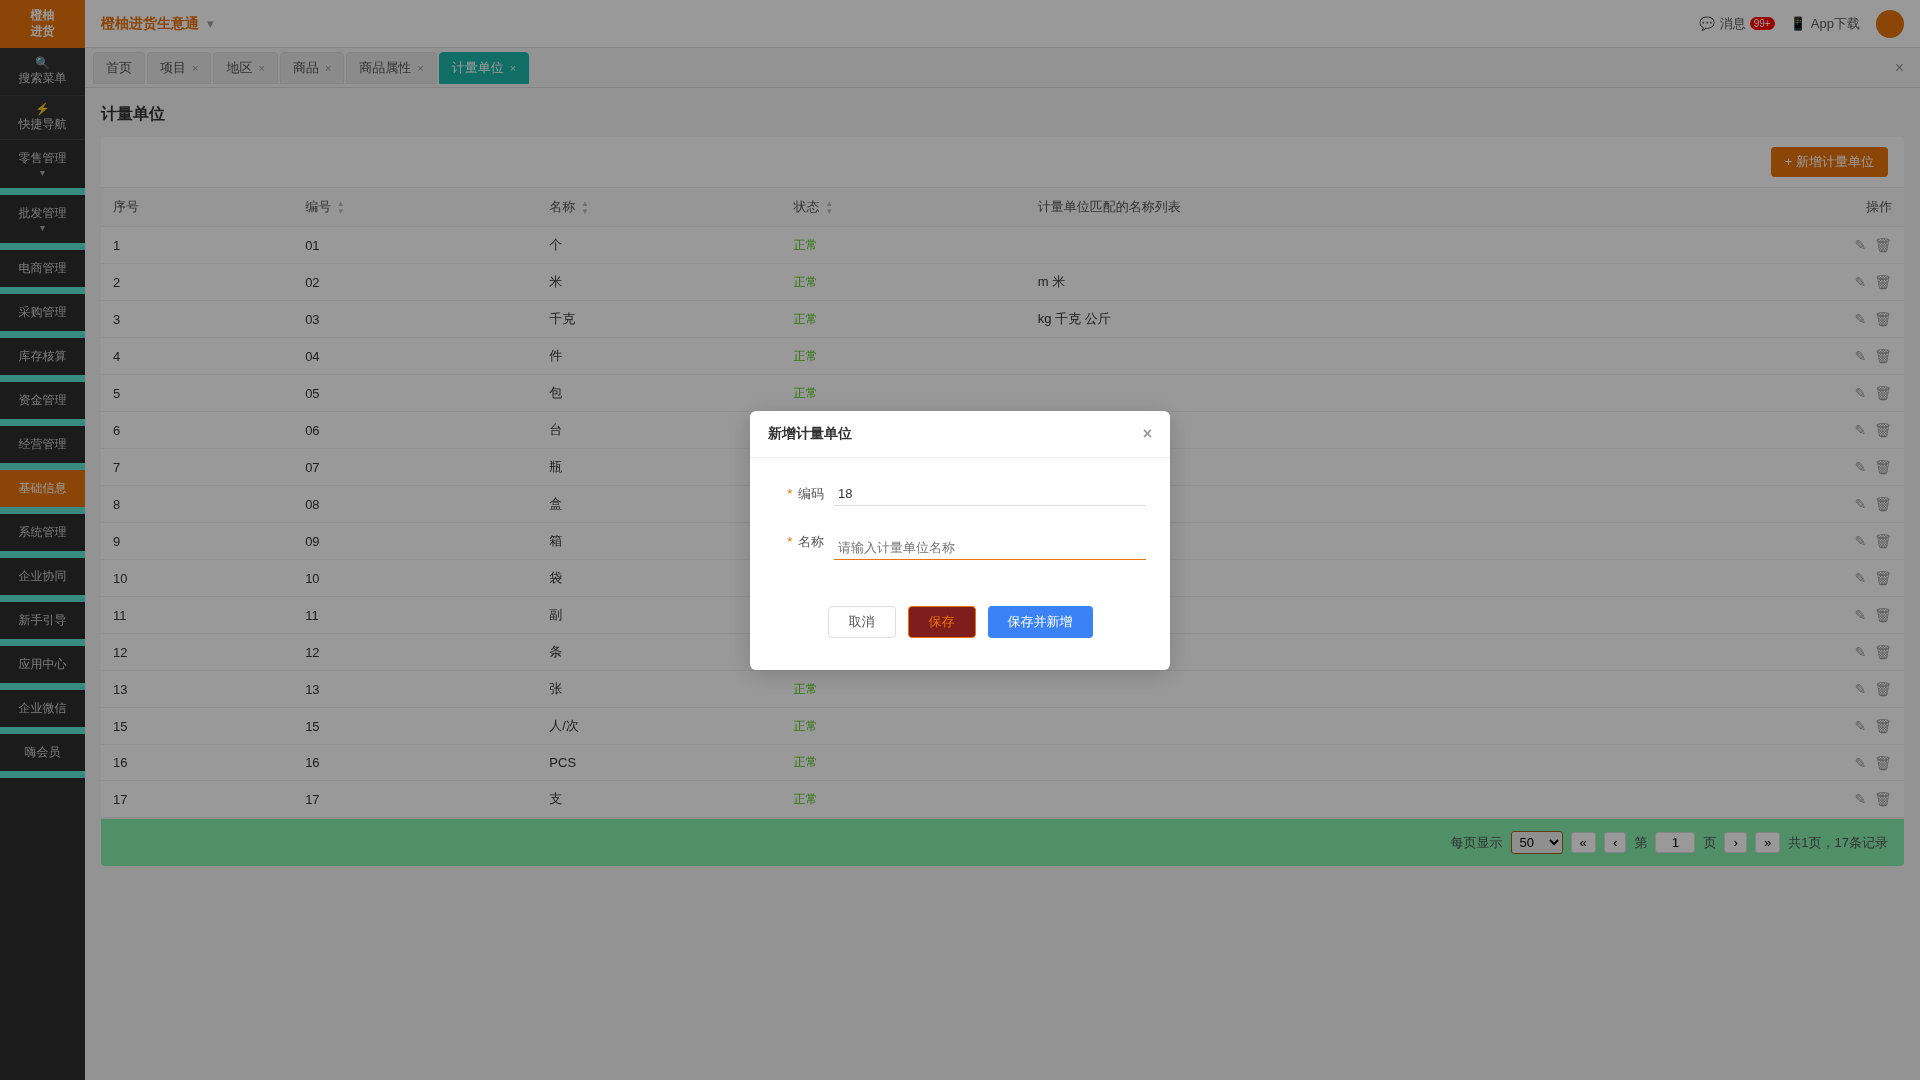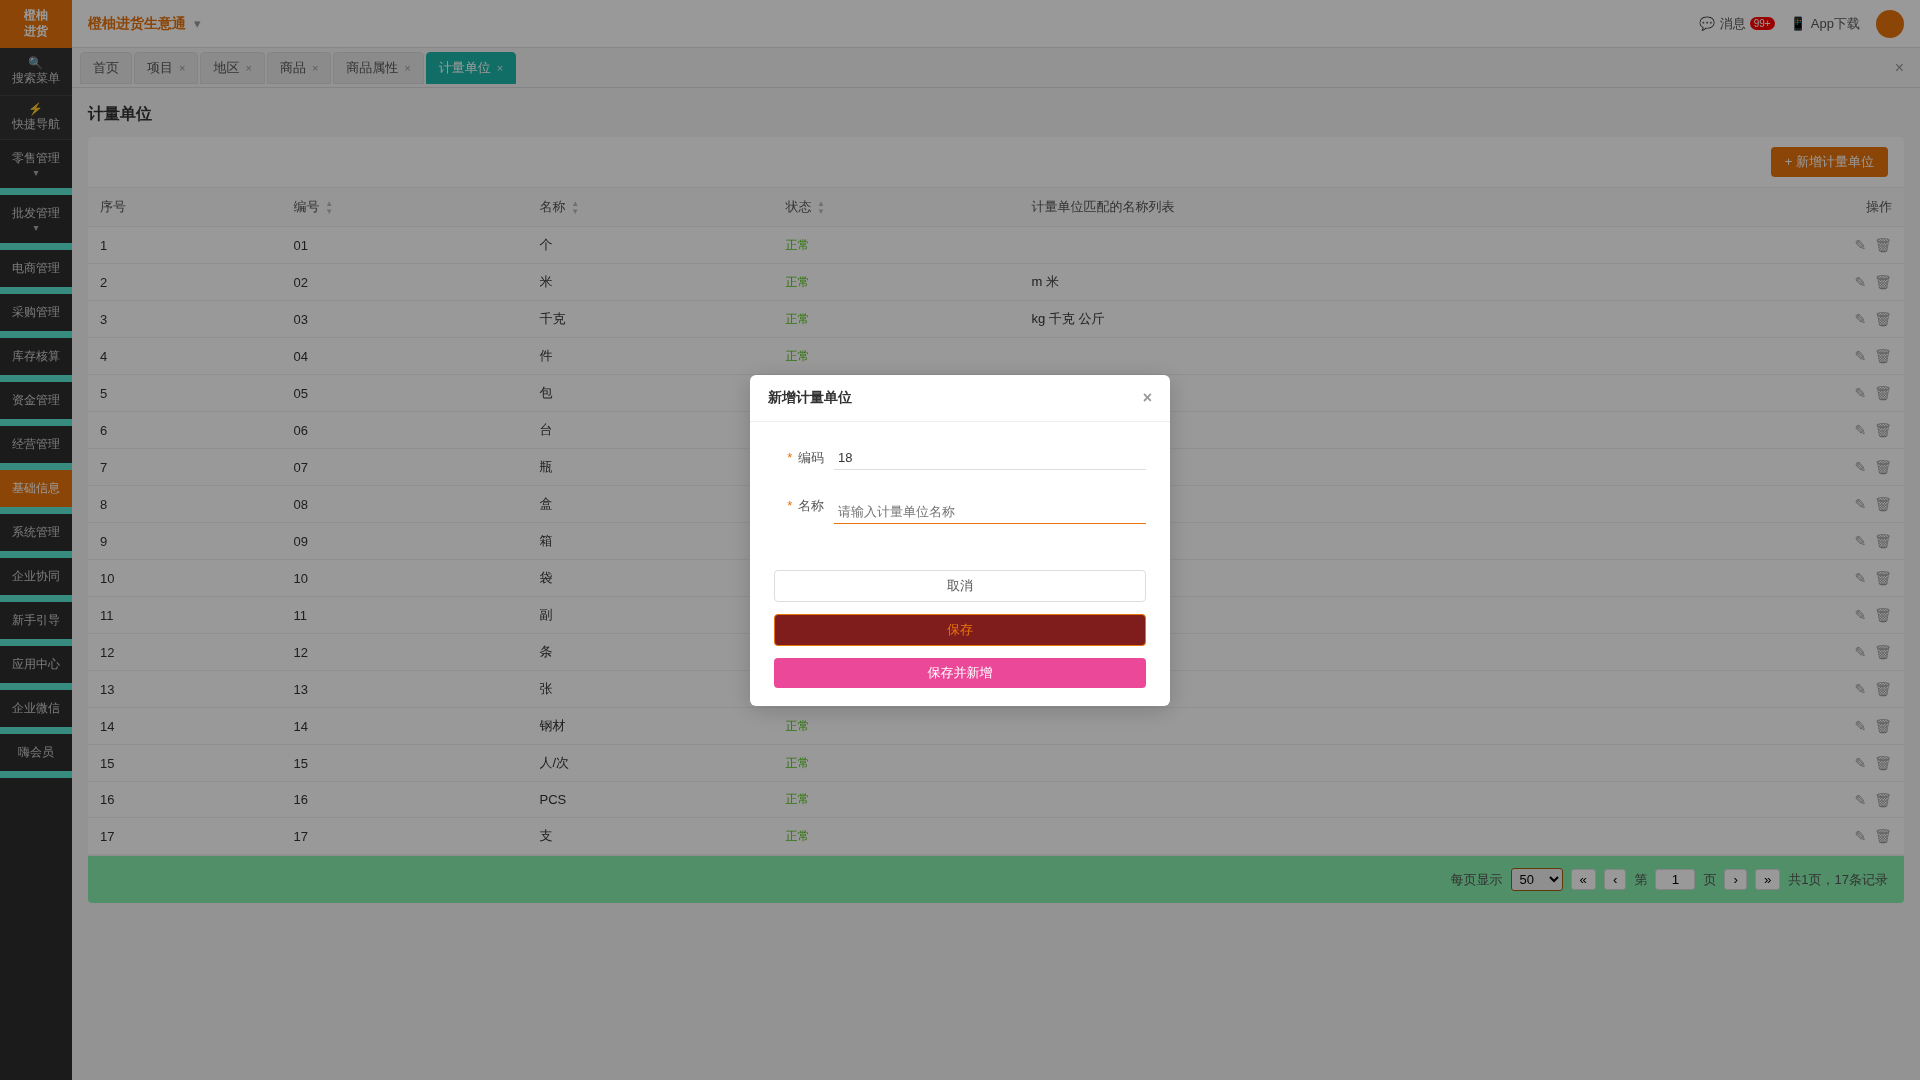--- a/index.html
+++ b/index.html
@@ -1,20 +1,20 @@
 <!DOCTYPE html>
 <html><head>
   <meta charset="utf-8">
   <style>
     * { box-sizing: border-box; margin: 0; padding: 0; }
     body { font-family: "Microsoft YaHei", Arial, sans-serif; font-size: 13px; background: #f0f0f0; display: flex; height: 1080px; width: 1920px; overflow: hidden; }
 
     
     .sidebar {
-      width: 72px;
+      width: 85px;
       background: #2d2d2d;
       display: flex;
       flex-direction: column;
       align-items: center;
       padding-top: 0;
       flex-shrink: 0;
       height: 100%;
     }
     .sidebar-logo {
       width: 100%;
@@ -314,46 +314,45 @@
       padding: 4px 4px;
       font-size: 13px;
       outline: none;
       color: #333;
     }
     .form-input.placeholder-shown {
       border-bottom-color: #e8730a;
       margin-top: 12px;
     }
     .modal-footer {
-      padding: 12px 24px 18px;
+      padding: 12px 24px 32px;
       display: flex;
       justify-content: center;
       gap: 12px;
-      flex-direction: column;
     }
     .btn-cancel {
       border: 1px solid #ddd;
       background: #fff;
       color: #555;
       padding: 6px 20px;
       border-radius: 4px;
       cursor: pointer;
       font-size: 13px;
     }
     .btn-save {
       border: 1px solid #e8730a;
       background: #7f1d1d;
       color: #e8730a;
       padding: 6px 20px;
       border-radius: 4px;
       cursor: pointer;
       font-size: 13px;
     }
     .btn-save-new {
-      background: #ec4899;
+      background: #3b82f6;
       color: #fff;
       border: none;
       padding: 6px 20px;
       border-radius: 4px;
       cursor: pointer;
       font-size: 13px;
     }
 
     .sort-arrows {
       display: inline-flex;
@@ -683,33 +682,20 @@
       <td><span class="status-normal">正常</span></td>
       <td></td>
       <td style="text-align:right;">
         <div class="action-icons" style="justify-content:flex-end;">
           <span class="action-icon">✎</span>
           <span class="action-icon">🗑</span>
         </div>
       </td>
     </tr>
             <tr>
-      <td>14</td>
-      <td>14</td>
-      <td>钢材</td>
-      <td><span class="status-normal">正常</span></td>
-      <td></td>
-      <td style="text-align:right;">
-        <div class="action-icons" style="justify-content:flex-end;">
-          <span class="action-icon">✎</span>
-          <span class="action-icon">🗑</span>
-        </div>
-      </td>
-    </tr>
-            <tr>
       <td>15</td>
       <td>15</td>
       <td>人/次</td>
       <td><span class="status-normal">正常</span></td>
       <td></td>
       <td style="text-align:right;">
         <div class="action-icons" style="justify-content:flex-end;">
           <span class="action-icon">✎</span>
           <span class="action-icon">🗑</span>
         </div>

